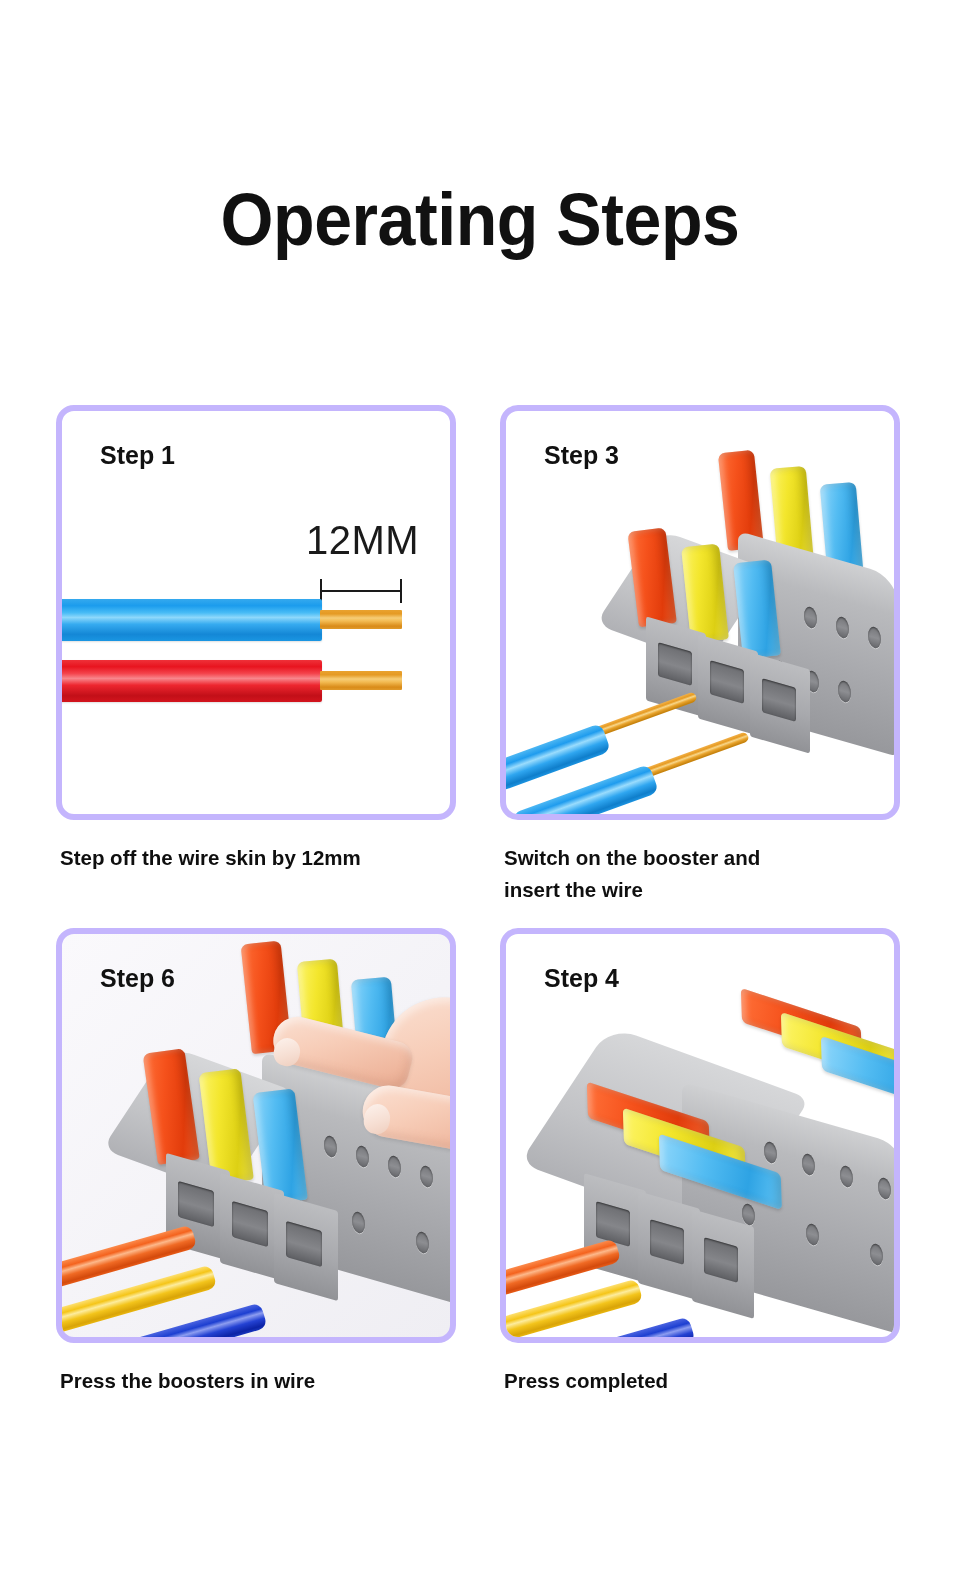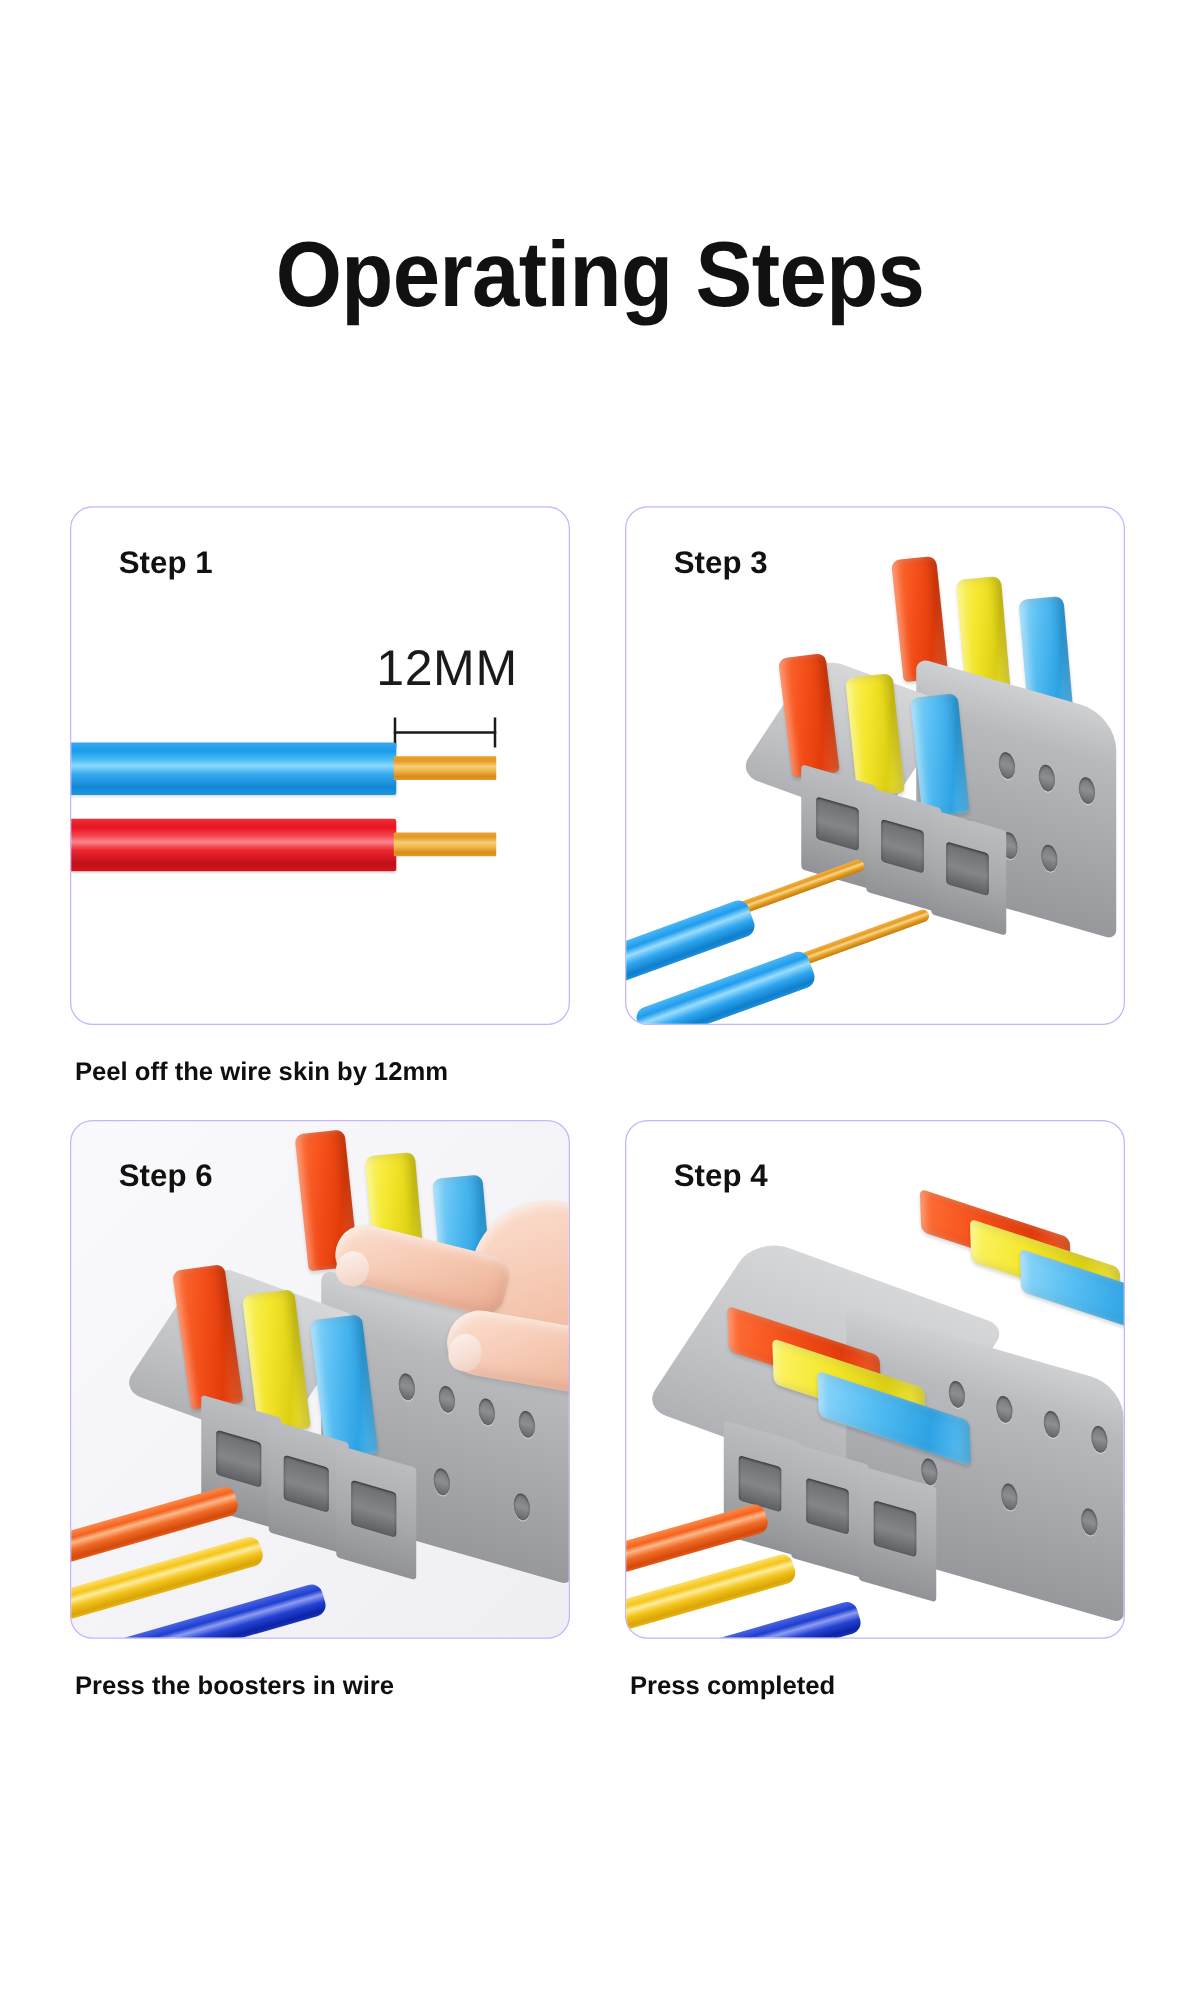--- a/index.html
+++ b/index.html
@@ -42,21 +42,21 @@
     column-gap: 44px;
     row-gap: 22px;
   }
 
   .step-block { width: 400px; }
 
   .step-card {
     position: relative;
     width: 400px;
     height: 415px;
-    border: 1px solid #c4b5fd;
+    border: 6px solid #c4b5fd;
     border-radius: 18px;
     background: #ffffff;
     overflow: hidden;
   }
   .step-card.tinted { background: linear-gradient(135deg,#faf9fc 0%,#f4f3f7 55%,#efeef3 100%); }
 
   .step-label {
     position: absolute;
     top: 30px;
     left: 38px;
@@ -236,21 +236,21 @@
         </div>
 
         <div class="wire-row red">
           <div class="jacket red"></div>
           <div class="copper"></div>
         </div>
       </div>
     </div>
 
     <div class="step-caption">
-      <div>Peel off the wire skin by 12mm</div>
+      <div>Step off the wire skin by 12mm</div>
     </div>
   </div>
 
   <div class="step-block">
     <div class="step-card">
       <div class="step-label">Step 3</div>
 
       <div class="conn-stage">
 
         <div class="lever orange" style="left:222px; top:40px; width:36px; height:98px; transform: rotate(-6deg);">
@@ -296,20 +296,24 @@
         <div class="port-hole" style="left:256px; top:272px; width:34px; height:34px; transform: skewY(16deg);"></div>
 
         <div class="lead copper-j" style="left:78px; top:280px; width:112px; height:10px; transform: rotate(-20deg);"></div>
         <div class="lead copper-j" style="left:130px; top:320px; width:112px; height:10px; transform: rotate(-20deg);"></div>
 
         <div class="lead blue-j" style="left:-46px; top:311px; width:146px; height:30px; transform: rotate(-20deg);"></div>
         <div class="lead blue-j" style="left:2px; top:352px; width:146px; height:30px; transform: rotate(-20deg);"></div>
       </div>
     </div>
 
+    <div class="step-caption">
+      <div>Switch on the booster and</div>
+      <div>insert the wire</div>
+    </div>
   </div>
 
   <div class="step-block">
     <div class="step-card tinted">
       <div class="step-label">Step 6</div>
 
       <div class="conn-stage">
 
         <div class="lever orange" style="left:190px; top:8px; width:40px; height:110px; transform: rotate(-6deg);">
           <div class="shape"></div>

